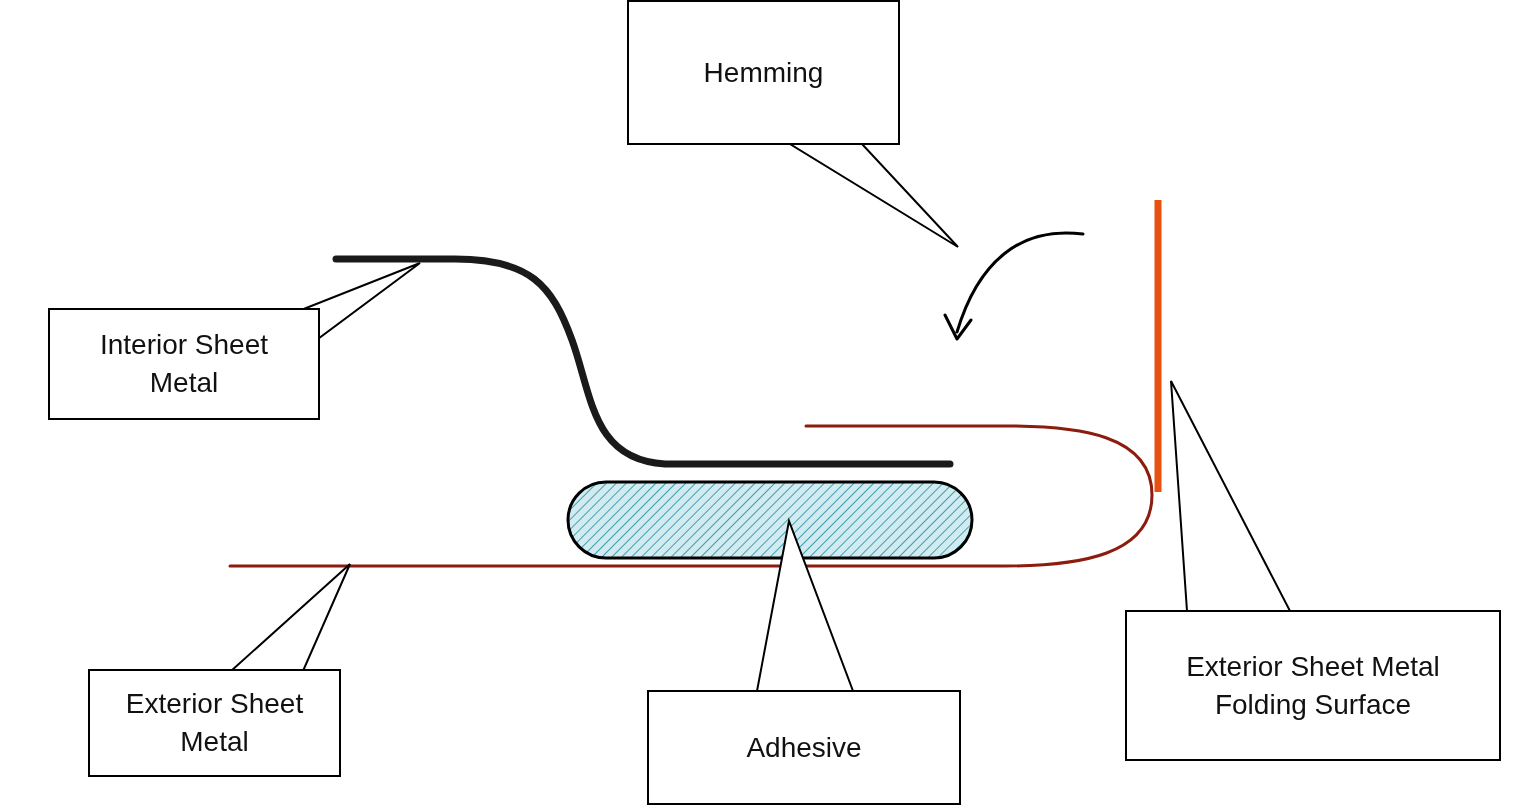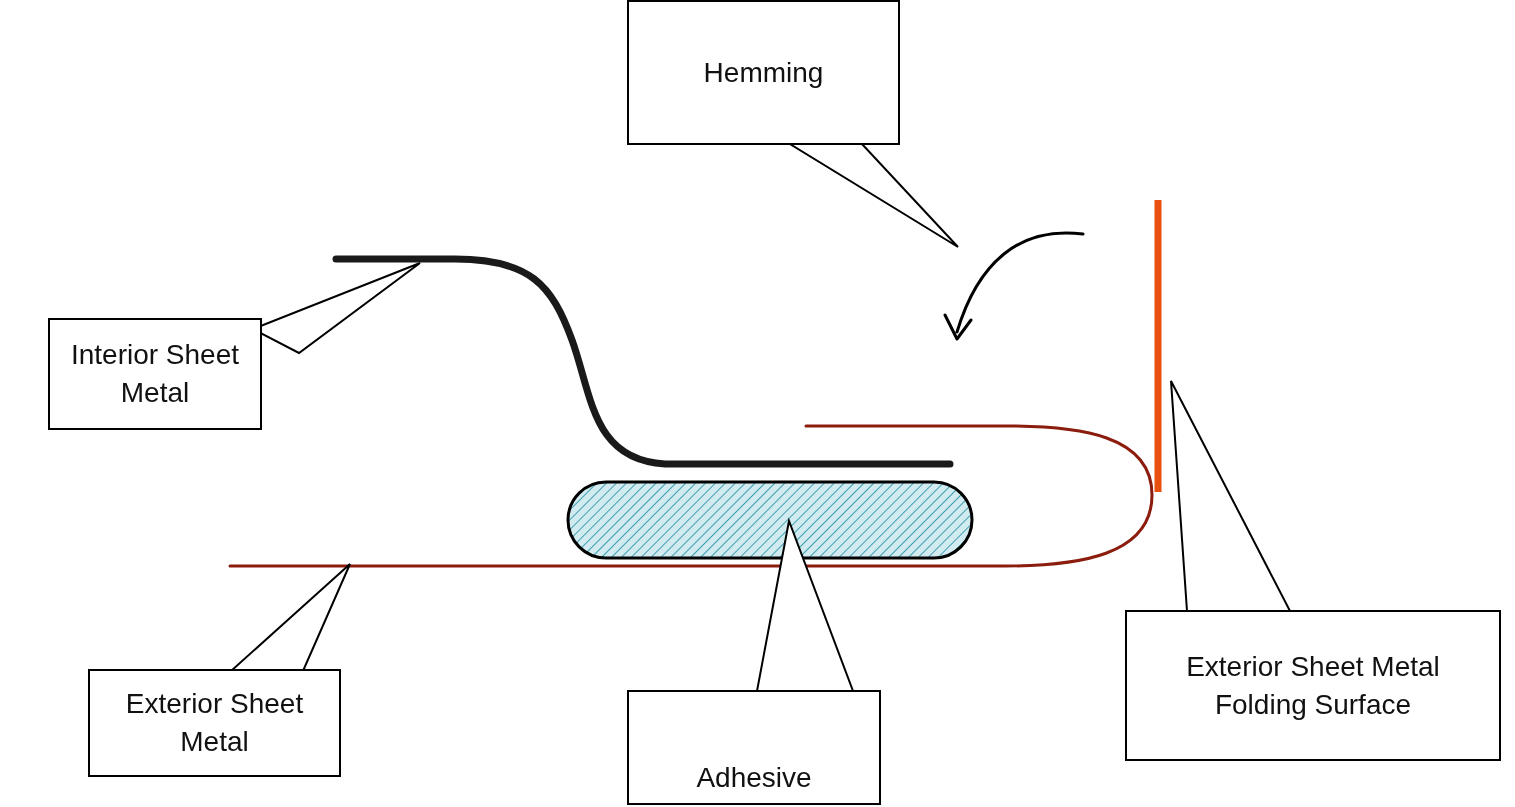--- a/index.html
+++ b/index.html
@@ -20,23 +20,23 @@
     display: flex;
     align-items: center;
     justify-content: center;
     text-align: center;
     font-size: 28px;
     color: #111111;
     line-height: 1.35;
     padding: 6px 14px;
   }
   .callout-hemming  { left: 627px; top: 0px;   width: 273px; height: 145px; }
-  .callout-interior { left: 48px;  top: 318px; width: 214px; height: 112px; }
+  .callout-interior { left: 48px;  top: 308px; width: 272px; height: 112px; }
   .callout-exterior { left: 88px;  top: 669px; width: 253px; height: 108px; }
-  .callout-adhesive { left: 627px; top: 690px; width: 254px; height: 115px; align-items: flex-end; }
+  .callout-adhesive { left: 647px; top: 690px; width: 314px; height: 115px; }
   .callout-folding  { left: 1125px; top: 610px; width: 376px; height: 151px; }
 </style>
 </head>
 <body>
 
 <div class="stage">
 
   <svg class="layer" width="1515" height="807" viewBox="0 0 1515 807" xmlns="http://www.w3.org/2000/svg">
 
     <defs>

